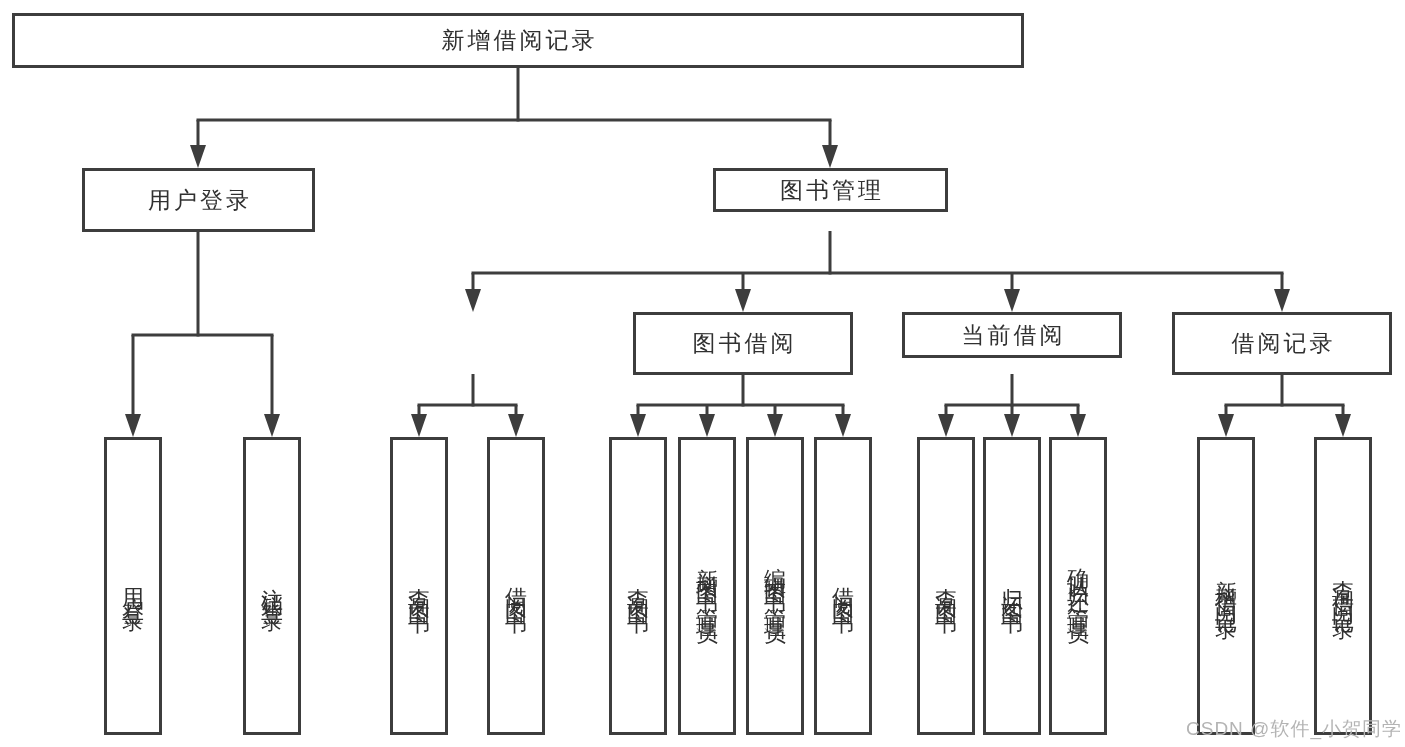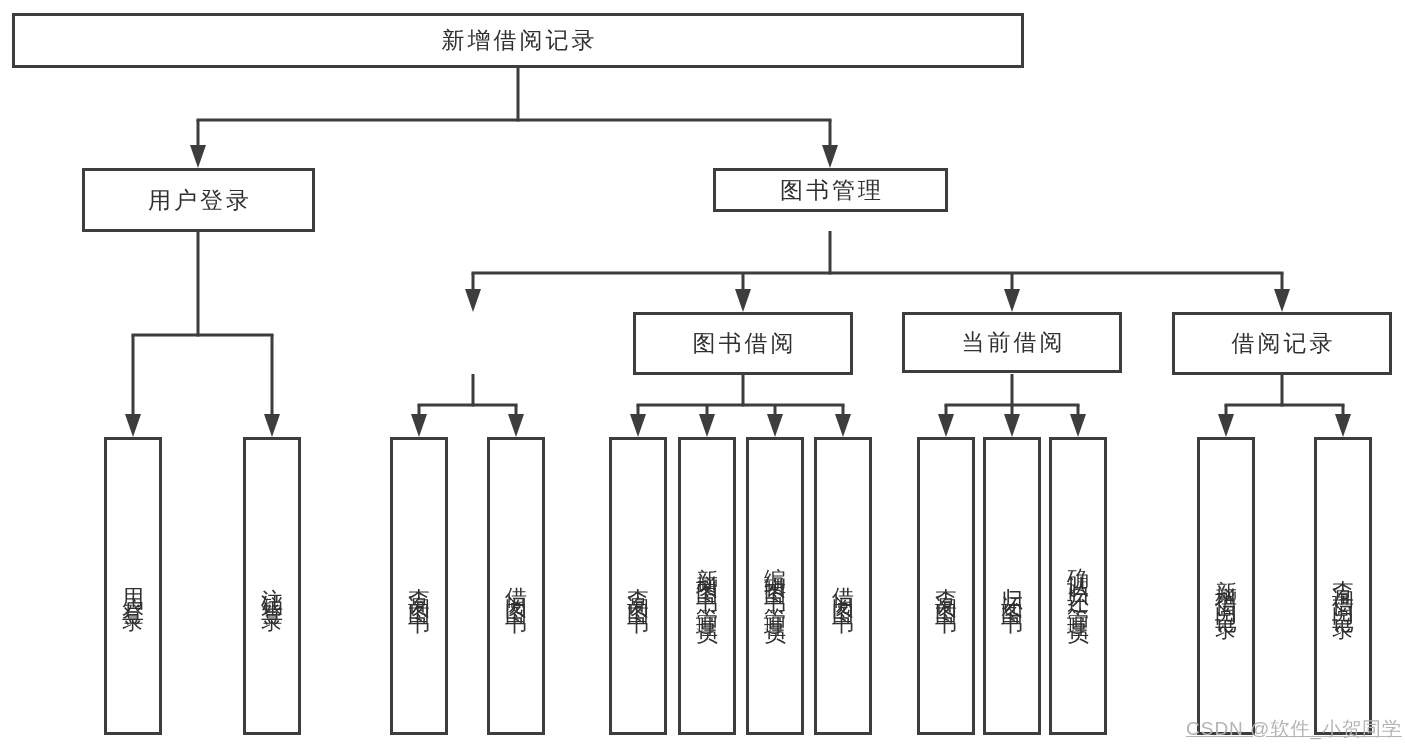--- a/index.html
+++ b/index.html
@@ -43,21 +43,20 @@
   }
   .watermark {
     position: absolute;
     left: 1186px;
     top: 716px;
     font-size: 19px;
     letter-spacing: 1px;
     color: #b4b4b4;
     white-space: nowrap;
     z-index: 5;
-    text-decoration: underline;
   }
 </style>
 </head>
 <body>
 
 <div class="canvas">
 
   <svg class="connectors" viewBox="0 0 1405 747" xmlns="http://www.w3.org/2000/svg">
     <g stroke="#3d3d3d" stroke-width="3" fill="none">
 
@@ -131,21 +130,21 @@
   <div class="node" style="left:82px; top:168px; width:233px; height:64px;">
     <span class="hlabel">用户登录</span>
   </div>
   <div class="node" style="left:713px; top:168px; width:235px; height:44px;">
     <span class="hlabel">图书管理</span>
   </div>
 
   <div class="node" style="left:633px; top:312px; width:220px; height:63px;font-family:Liberation Serif, serif;">
     <span class="hlabel">图书借阅</span>
   </div>
-  <div class="node" style="left:902px; top:312px; width:220px; height:61px;">
+  <div class="node" style="left:902px; top:312px; width:220px; height:46px;">
     <span class="hlabel">当前借阅</span>
   </div>
   <div class="node" style="left:1172px; top:312px; width:220px; height:63px;">
     <span class="hlabel">借阅记录</span>
   </div>
 
   <div class="node leaf" style="left:104px;">
     <span class="vlabel">用户登录</span>
   </div>
   <div class="node leaf" style="left:243px;">

